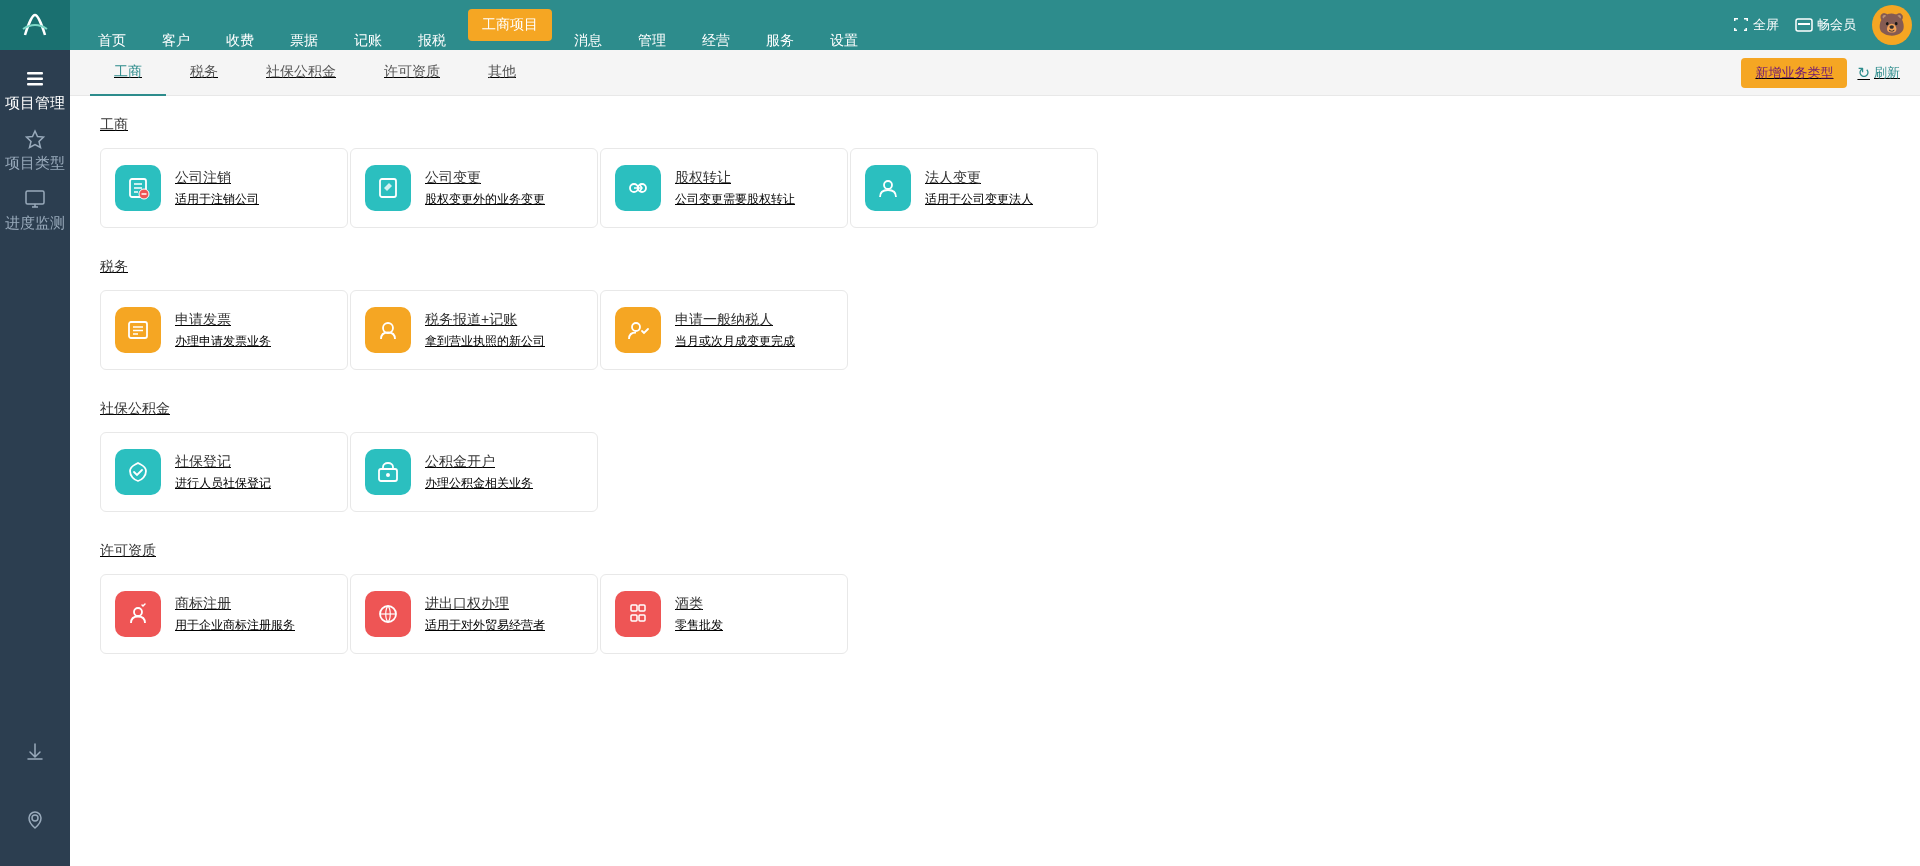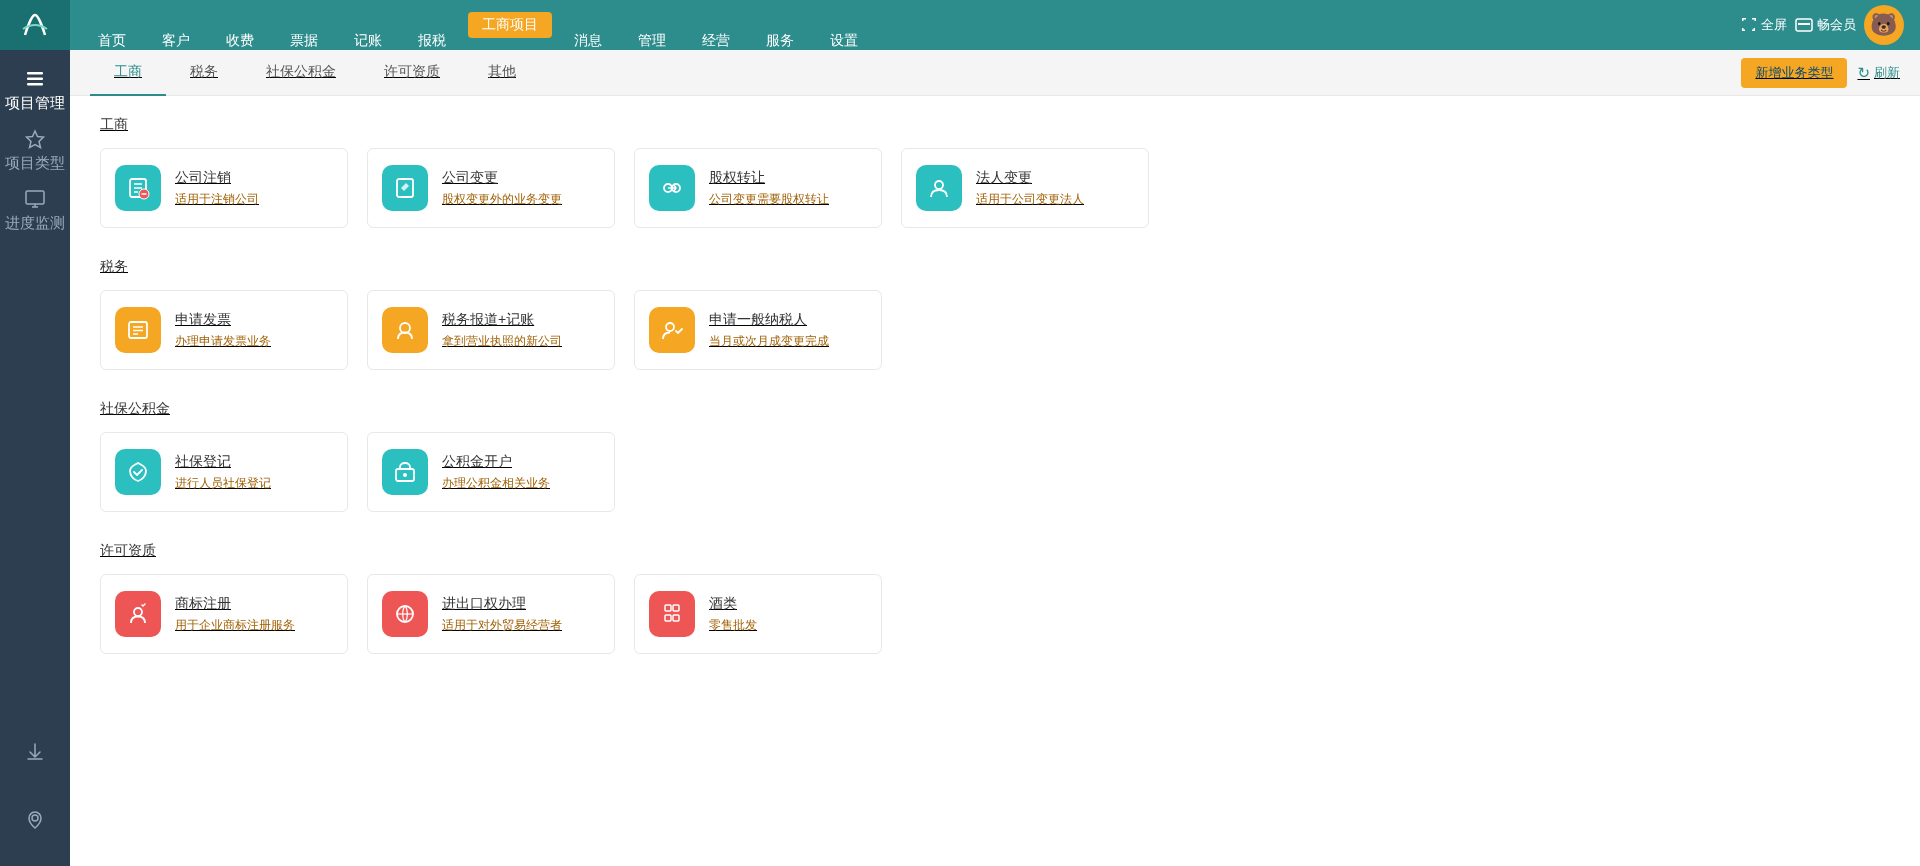--- a/index.html
+++ b/index.html
@@ -38,28 +38,28 @@
       display: flex;
       align-items: center;
       cursor: pointer;
       white-space: nowrap;
       margin-top: 31px;
     }
     .top-nav-item.active {
       background: #f5a623;
       border-radius: 4px;
       margin: 0 4px;
-      height: 26px;
+      height: 32px;
       padding: 0 14px;
     }
     .top-nav-right {
       display: flex;
       align-items: center;
-      padding-right: 16px;
-      gap: 8px;
+      padding-right: 8px;
+      gap: 16px;
       color: #fff;
       font-size: 13px;
     }
     .top-nav-right-item {
       display: flex;
       align-items: center;
       gap: 4px;
       cursor: pointer;
       white-space: nowrap;
     }
@@ -156,21 +156,21 @@
       border-bottom: 2px solid #2d8c8c;
       font-weight: 500;
     }
     .tabs-right {
       display: flex;
       align-items: center;
       gap: 10px;
     }
     .btn-add-type {
       background: #f5a623;
-      color: #0c4a6e;
+      color: #701a75;
       border: none;
       border-radius: 4px;
       padding: 6px 14px;
       font-size: 13px;
       cursor: pointer;
       white-space: nowrap;
       text-align: center;
     }
     .btn-refresh {
       color: #2d8c8c;
@@ -198,21 +198,21 @@
       font-size: 14px;
       color: #333;
       margin-bottom: 14px;
       font-weight: 400;
     }
 
     
     .cards-grid {
       display: flex;
       flex-wrap: wrap;
-      gap: 19px;
+      gap: 2px;
       margin-bottom: 30px;
       margin-top: 6px;
     }
     .service-card {
       background: #fff;
       border: 1px solid #e8e8e8;
       border-radius: 6px;
       width: 248px;
       height: 80px;
       display: flex;
@@ -231,21 +231,21 @@
       justify-content: center;
       flex-shrink: 0;
       font-size: 22px;
       color: #fff;
     }
     .icon-teal { background: #2bbfbf; }
     .icon-orange { background: #f5a623; }
     .icon-red { background: #e55; }
     .card-info { display: flex; flex-direction: column; gap: 4px; }
     .card-title { font-size: 14px; color: #333; font-weight: 500; }
-    .card-desc { font-size: 12px; color: #a16207; }
+    .card-desc { font-size: 12px; color: #000000; }
   </style>
 </head>
 <body>
 
 <div class="top-nav">
   <div class="top-nav-logo">
     <svg viewBox="0 0 36 36" fill="none">
       <path d="M8 28 C8 28 14 8 18 8 C22 8 28 28 28 28" stroke="#fff" stroke-width="2.5" fill="none"></path>
       <path d="M6 22 Q18 14 30 22" stroke="#7ed8c8" stroke-width="2" fill="none"></path>
     </svg>

